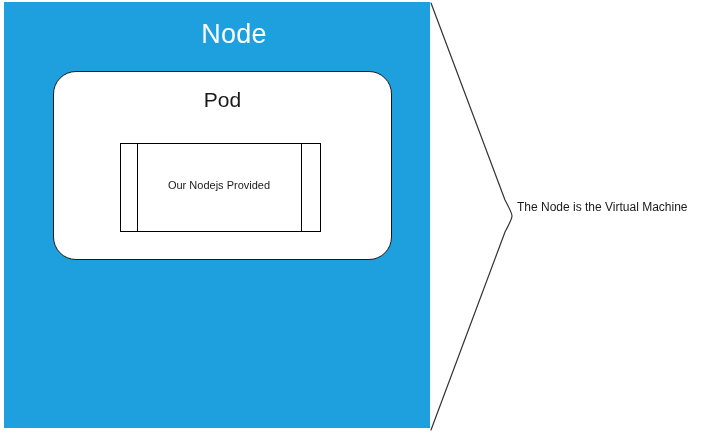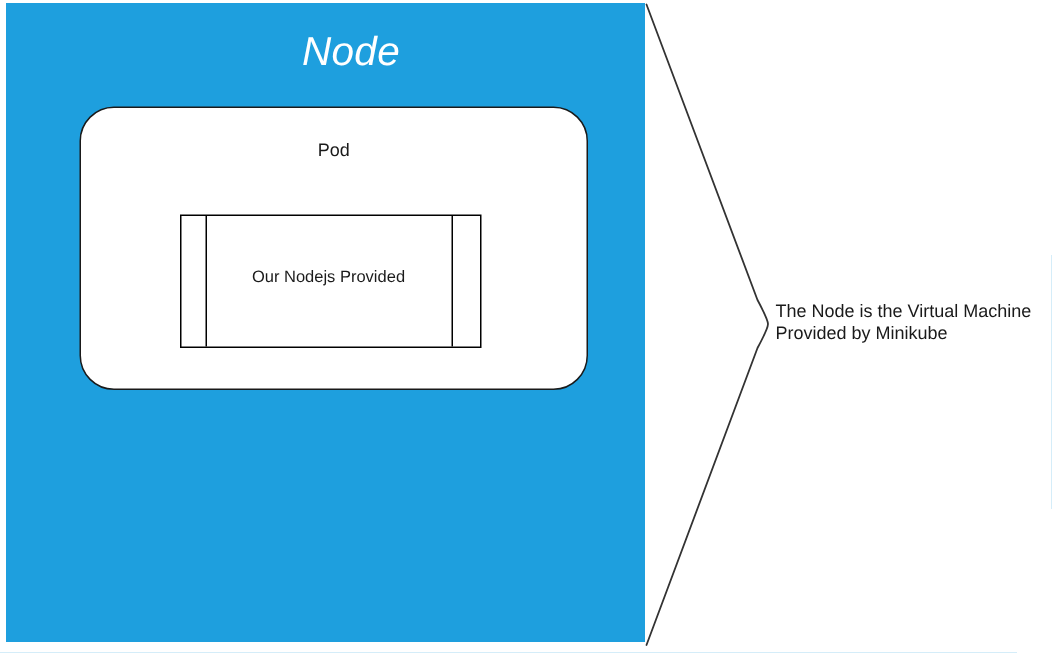--- a/index.html
+++ b/index.html
@@ -37,21 +37,20 @@
     left: 4px;
     top: 18px;
     width: 460px;
     text-align: center;
     color: #ffffff;
     font-size: 27px;
     line-height: 32px;
     font-weight: 400;
     letter-spacing: 0.2px;
     white-space: nowrap;
-    font-style: italic;
   }
 
   
   .pod-box {
     position: absolute;
     left: 53px;
     top: 71px;
     width: 339px;
     height: 189px;
     background: #ffffff;
@@ -60,21 +59,21 @@
     box-sizing: border-box;
   }
 
   .pod-title {
     position: absolute;
     left: 53px;
     top: 88px;
     width: 339px;
     text-align: center;
     color: #1a1a1a;
-    font-size: 12px;
+    font-size: 21px;
     line-height: 24px;
     white-space: nowrap;
   }
 
   
   .container-shape {
     position: absolute;
     left: 120px;
     top: 143px;
     width: 201px;
@@ -147,16 +146,15 @@
   <svg class="brace-svg" viewBox="0 0 95 435">
     <path d="M6,3
              L80,200
              Q87,213 87,216
              Q87,219 80,232
              L6,430" fill="none" stroke="#333333" stroke-width="1.2" stroke-linecap="round" stroke-linejoin="round"></path>
   </svg>
 
   <div class="annotation">
     <span class="ln">The Node is the Virtual Machine</span>
-    <span class="ln">Provided by Minikube</span>
   </div>
 
 </div>
 
 </body></html>

